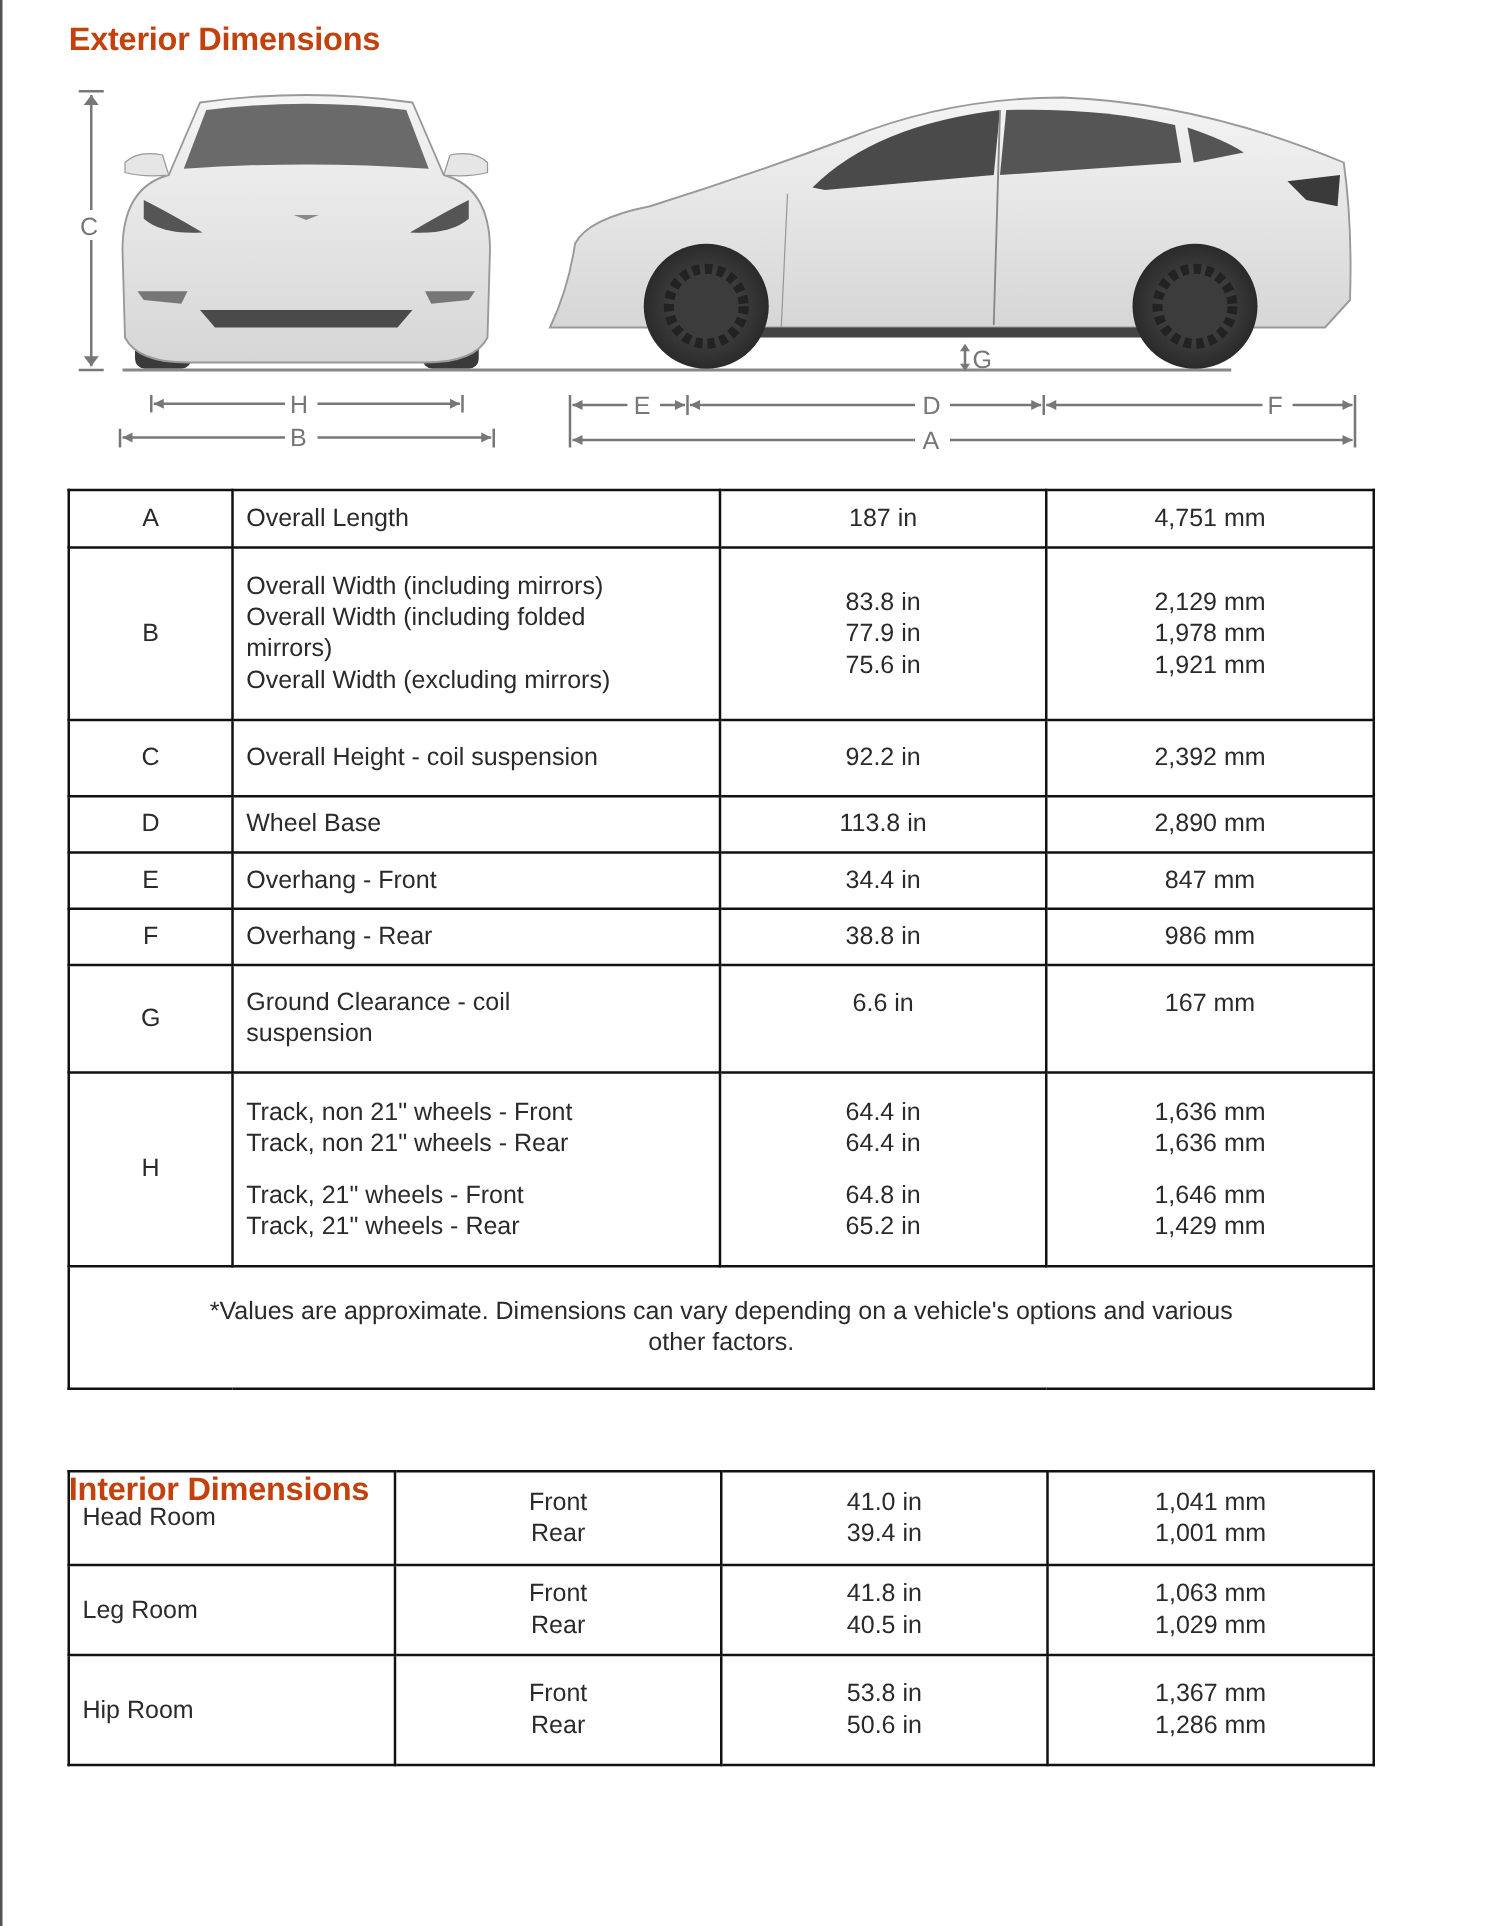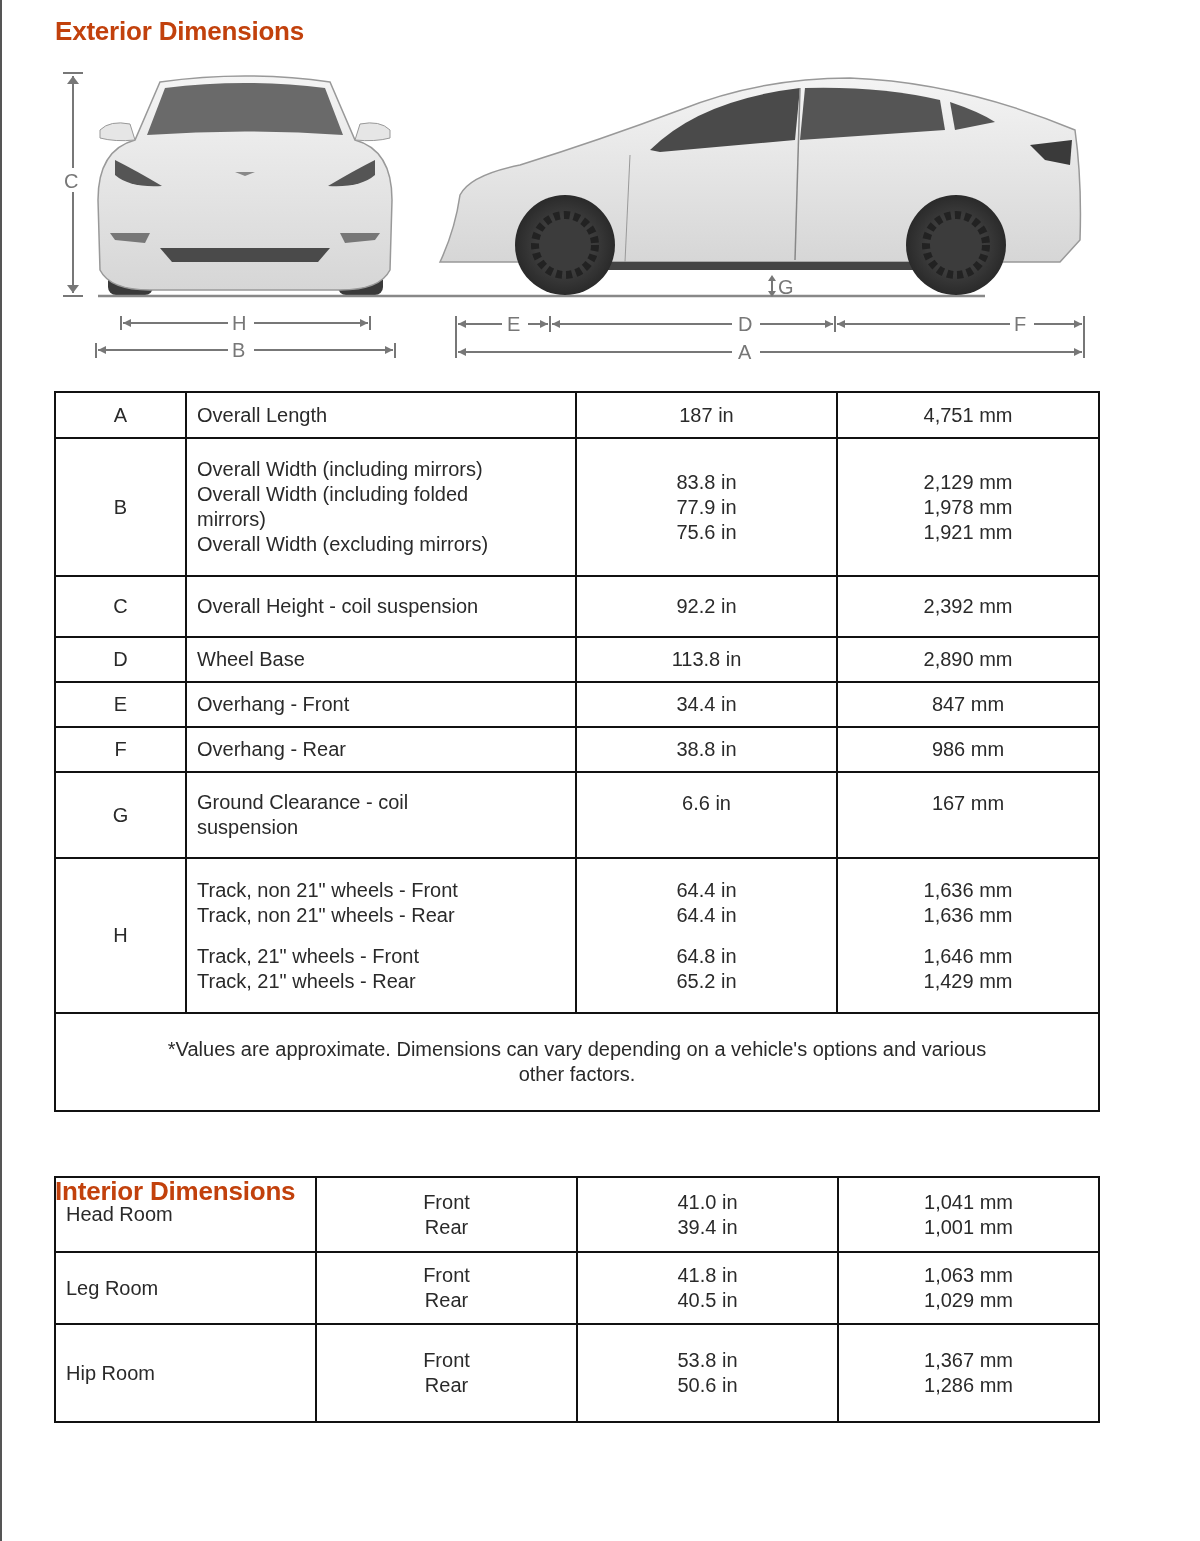--- a/index.html
+++ b/index.html
@@ -318,21 +318,21 @@
         </td>
     <td class="c-num">
           <span class="line">41.8 in</span>
           <span class="line">40.5 in</span>
         </td>
     <td class="c-num">
           <span class="line">1,063 mm</span>
           <span class="line">1,029 mm</span>
         </td>
   </tr>
-  <tr style="height:98px">
+  <tr style="height:88px">
     <td>Hip Room</td>
     <td class="c-num">
           <span class="line">Front</span>
           <span class="line">Rear</span>
         </td>
     <td class="c-num">
           <span class="line">53.8 in</span>
           <span class="line">50.6 in</span>
         </td>
     <td class="c-num">

